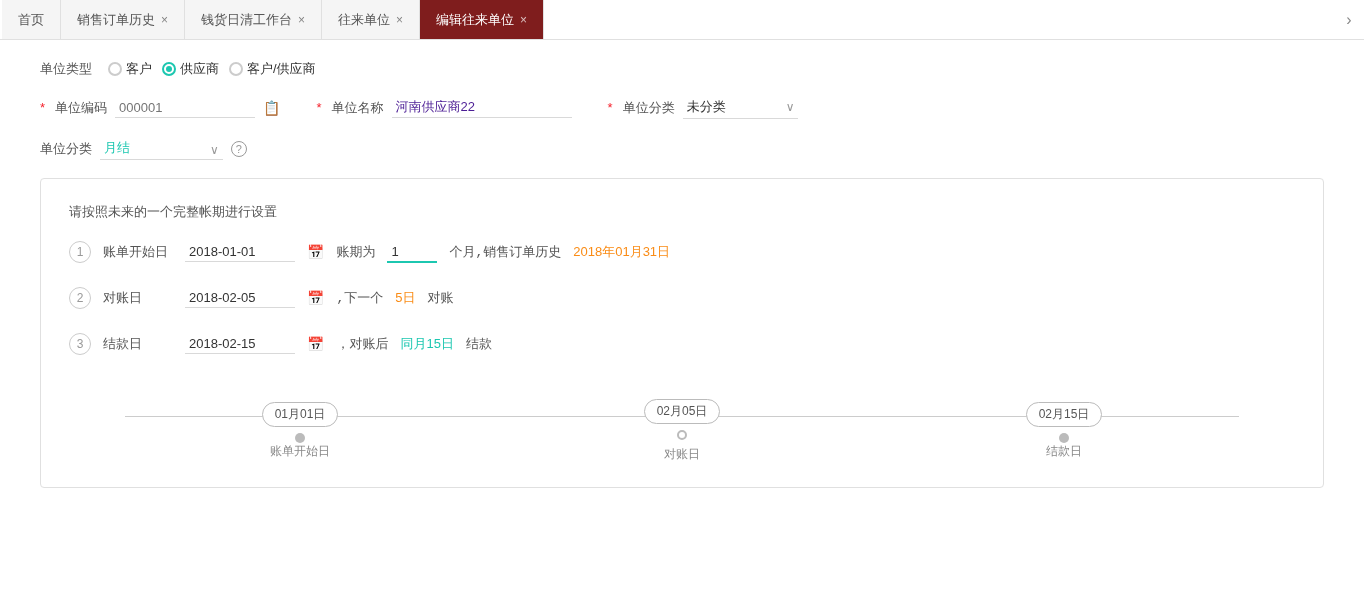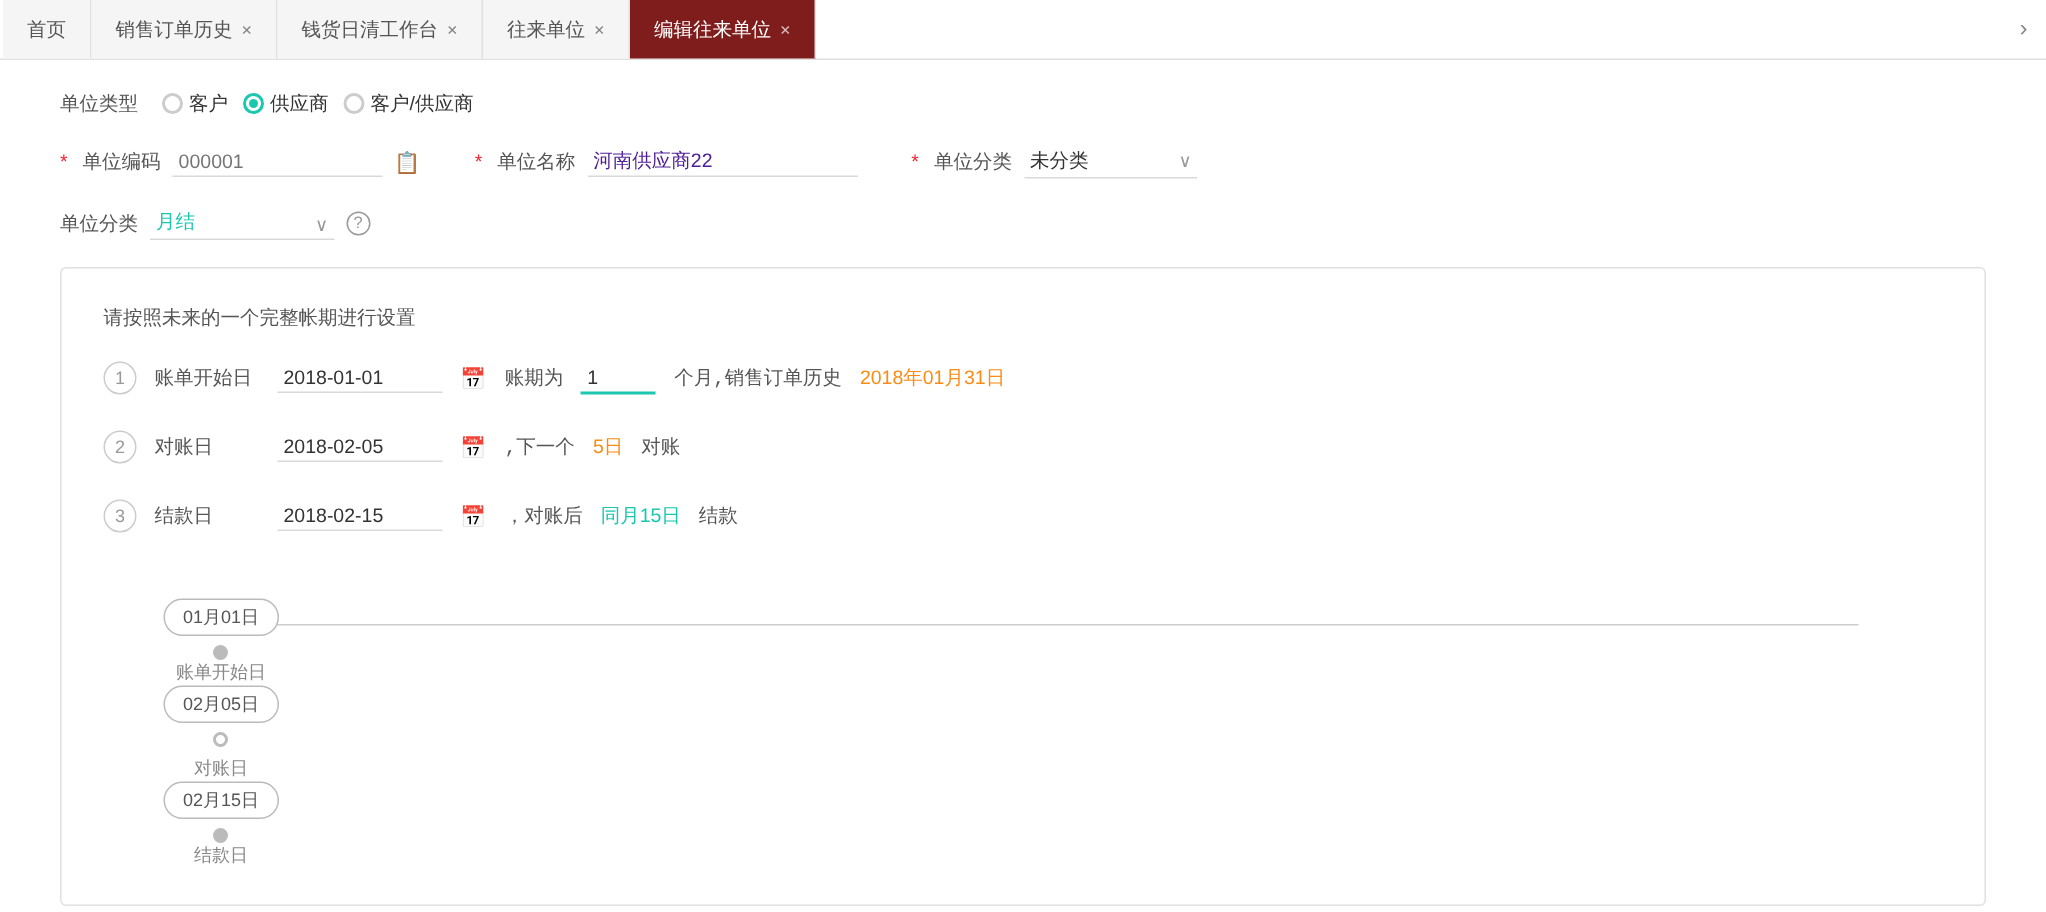--- a/index.html
+++ b/index.html
@@ -265,24 +265,23 @@
     .preview-section {
       padding: 16px 28px;
       font-size: 13px;
       color: #555;
       border-top: 1px solid #f0f0f0;
       margin-top: 8px;
     }
 
     .tl-wrap {
       display: flex;
-      align-items: flex-start;
+      align-items: center;
       padding: 20px 40px 0 40px;
       position: relative;
-      flex-direction: column;
     }
 
     .tl-line {
       position: absolute;
       left: 56px;
       right: 56px;
       top: 37px;
       height: 1px;
       background: #ccc;
     }

